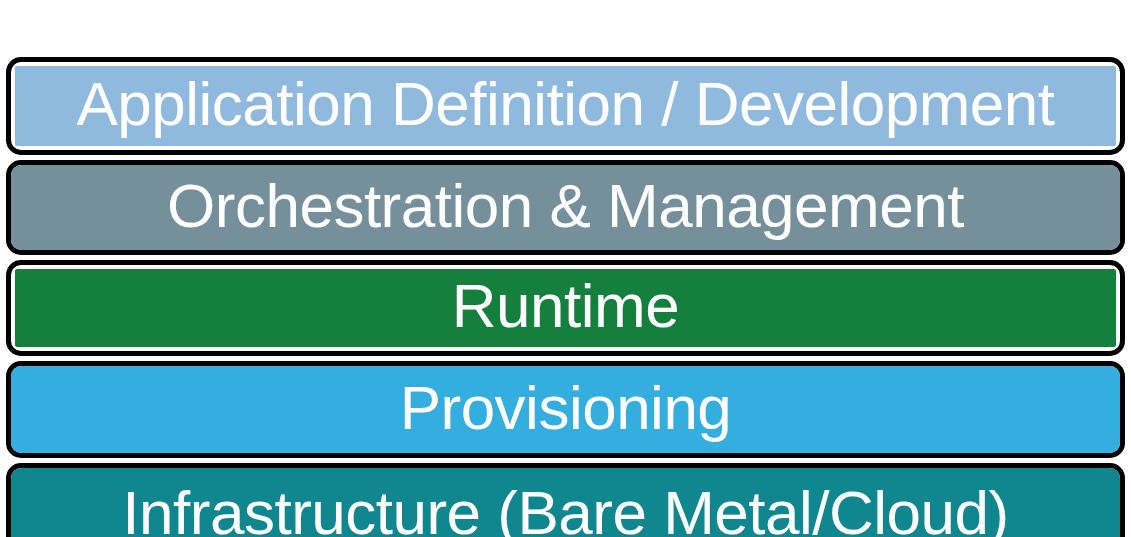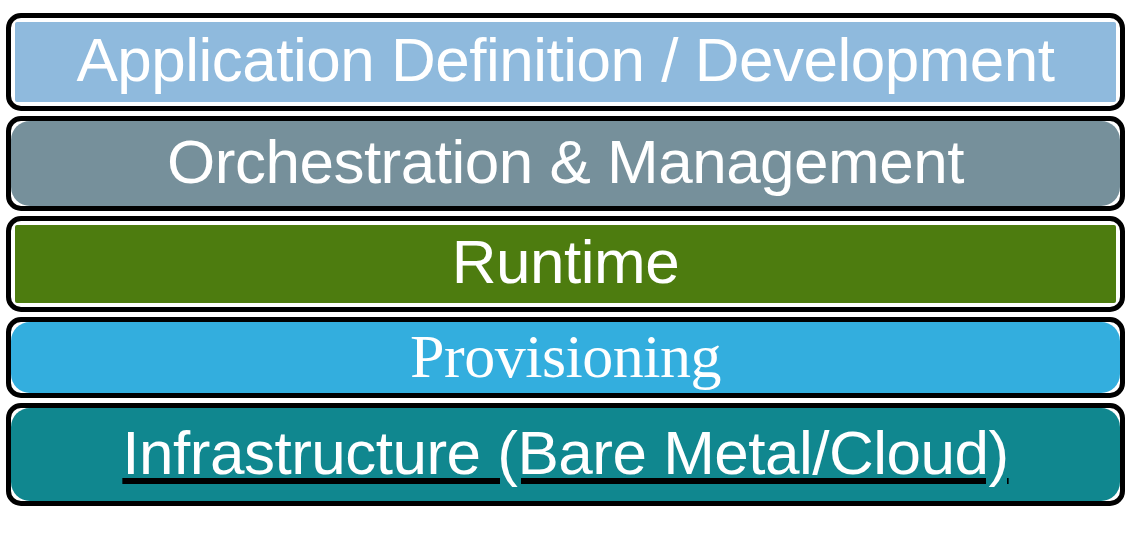--- a/index.html
+++ b/index.html
@@ -25,62 +25,62 @@
     border: 5px solid #000000;
     border-radius: 15px;
     background: #ffffff;
     overflow: hidden;
     flex: 0 0 auto;
   }
   
   .layer.stroked { padding: 4px; }
   .layer.stroked .fill { border-radius: 2px; }
   
-  .layer.flush .fill { border-radius: 19px; }
+  .layer.flush .fill { border-radius: 9px; }
   .fill {
     width: 100%;
     height: 100%;
     display: flex;
     align-items: center;
     justify-content: center;
   }
   .layer-label {
     color: #ffffff;
     font-size: 62px;
     font-weight: 400;
     letter-spacing: -0.5px;
     white-space: nowrap;
     line-height: 1;
     padding-bottom: 4px;
   }
-  .h1 { height: 98px; }
+  .h1 { height: 98px; margin-top: 44px; }
   .h2 { height: 95px; }
   .h3 { height: 96px; }
-  .h4 { height: 81px; font-family: Liberation Serif, serif; }
+  .h4 { height: 97px; }
   .h5 { height: 103px; text-decoration: underline; }
 </style>
 </head>
 <body>
 
 <div class="stack">
 
   <div class="layer stroked h1">
     <div class="fill" style="background-color: rgb(143, 186, 221);">
       <span class="layer-label">Application Definition / Development</span>
     </div>
   </div>
 
   <div class="layer flush h2">
     <div class="fill" style="background-color: rgb(118, 144, 155);">
       <span class="layer-label">Orchestration &amp; Management</span>
     </div>
   </div>
 
   <div class="layer stroked h3">
-    <div class="fill" style="background-color: #4d7c0f;">
+    <div class="fill" style="background-color: #15803d;">
       <span class="layer-label">Runtime</span>
     </div>
   </div>
 
   <div class="layer flush h4">
     <div class="fill" style="background-color: rgb(51, 174, 222);">
       <span class="layer-label">Provisioning</span>
     </div>
   </div>
 

